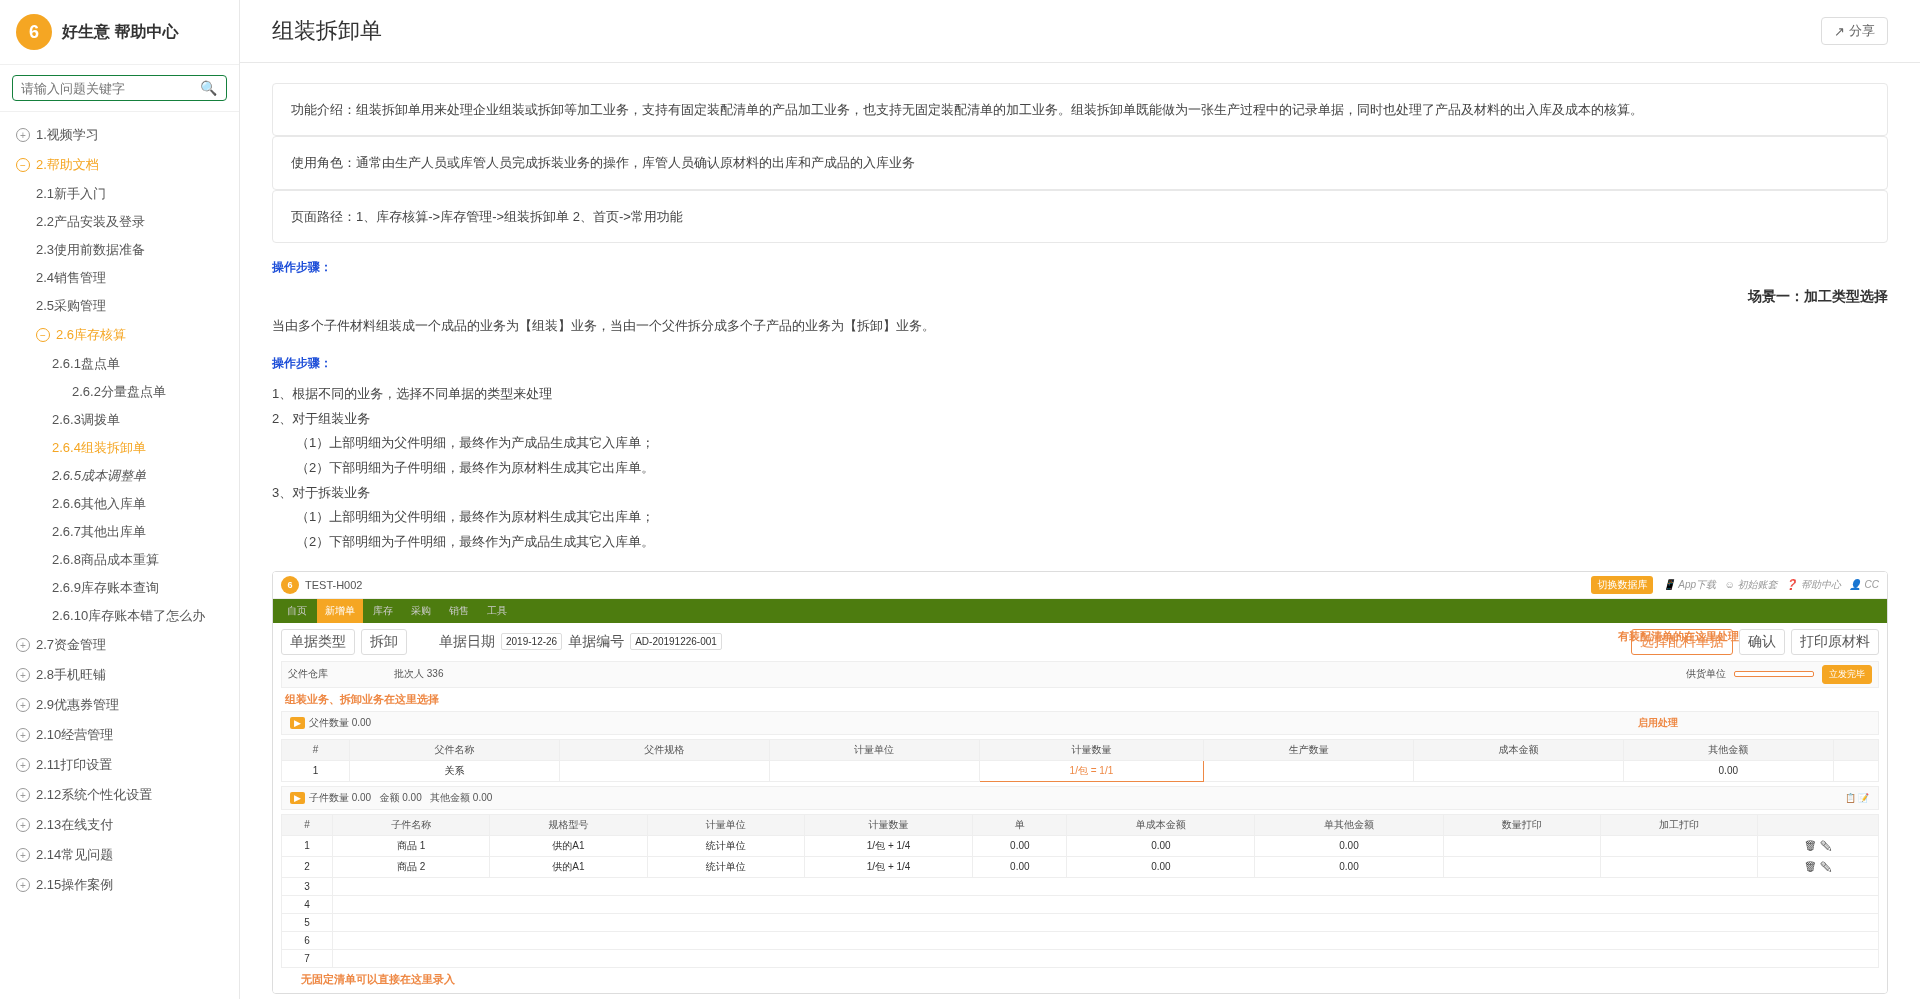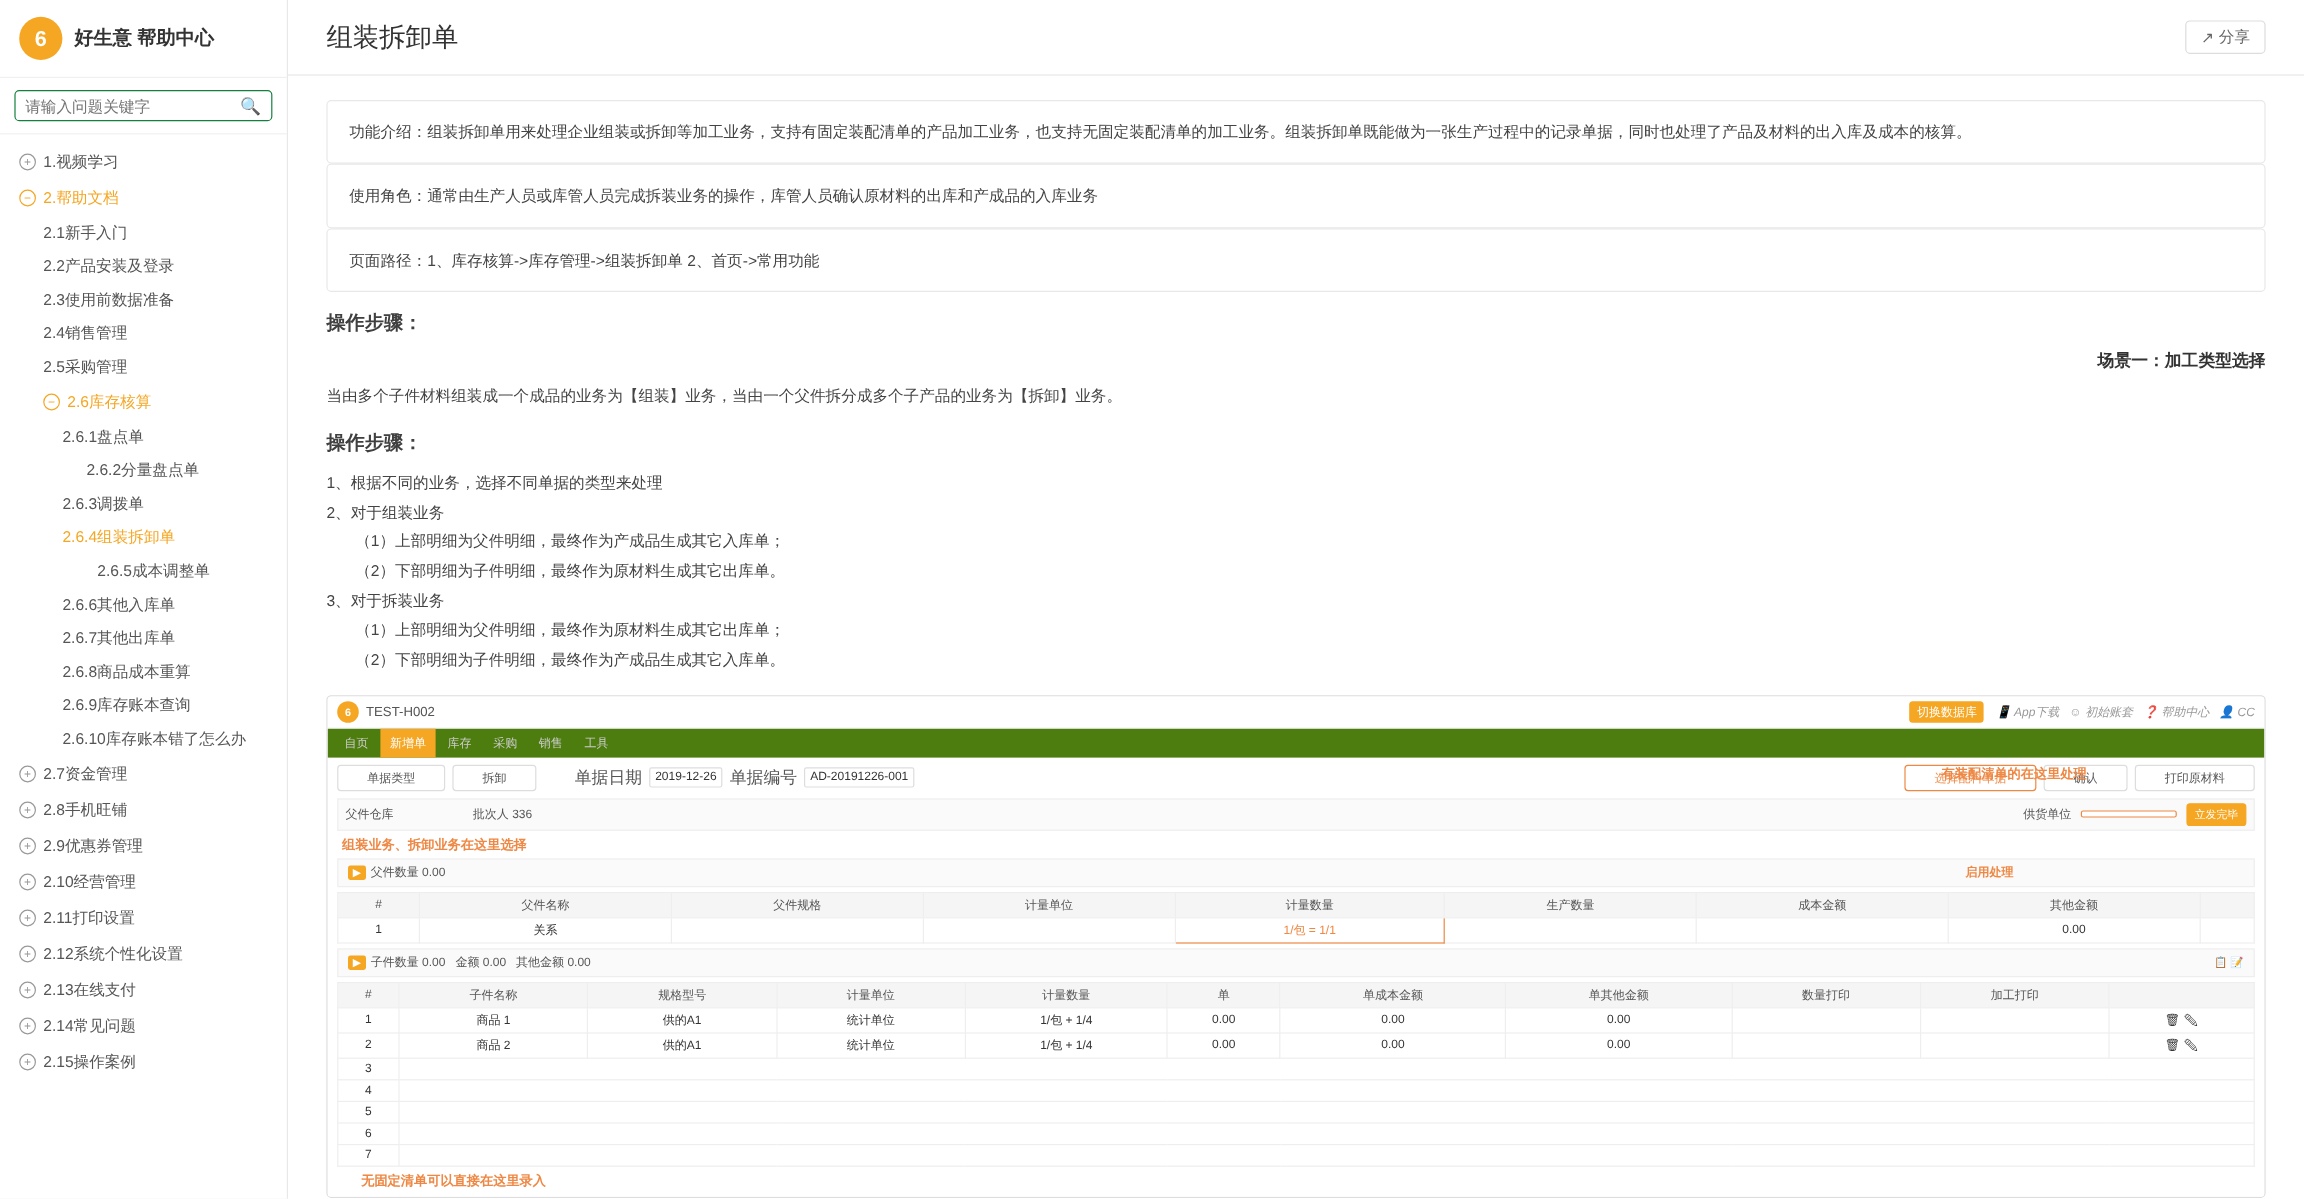--- a/index.html
+++ b/index.html
@@ -155,23 +155,23 @@
     .info-box {
       background: #fff;
       border: 1px solid #e8e8e8;
       border-radius: 4px;
       padding: 14px 18px;
       font-size: 13px;
       line-height: 1.8;
       color: #444;
     }
     .section-title {
-      font-size: 16px;
+      font-size: 12px;
       font-weight: bold;
-      color: #404040;
+      color: #1d4ed8;
       margin: 16px 0 10px 0;
     }
     .scene-title {
       font-size: 14px;
       font-weight: bold;
       color: #333;
       margin: 12px 0 8px 0;
       text-align: right;
     }
     .content-text {
@@ -268,22 +268,22 @@
     .mock-toolbar {
       display: flex;
       align-items: center;
       gap: 6px;
       margin-bottom: 6px;
       flex-wrap: wrap;
     }
     .mock-btn {
       background: #fff;
       border: 1px solid #ddd;
-      font-size: 10px;
-      padding: 3px 24px;
+      font-size: 14px;
+      padding: 3px 8px;
       border-radius: 3px;
       color: #555;
     }
     .mock-btn.orange {
       background: #f5a623;
       color: white;
       border-color: #f5a623;
     }
     .mock-label { color: #555; }
     .mock-input {
@@ -376,21 +376,21 @@
 
     <div class="nav-category active" style="padding-left: 36px;">
       <span class="icon-minus">−</span>
       <span>2.6库存核算</span>
     </div>
 
     <div class="nav-sub-item" style="padding-left: 52px;">2.6.1盘点单</div>
     <div class="nav-sub-item" style="padding-left: 52px; margin-left: 20px;">2.6.2分量盘点单</div>
     <div class="nav-sub-item" style="padding-left: 52px;">2.6.3调拨单</div>
     <div class="nav-sub-item active" style="padding-left: 52px;">2.6.4组装拆卸单</div>
-    <div class="nav-sub-item" style="padding-left: 81px;">2.6.5成本调整单</div>
+    <div class="nav-sub-item" style="padding-left: 52px; font-style: italic;">2.6.5成本调整单</div>
     <div class="nav-sub-item" style="padding-left: 52px;">2.6.6其他入库单</div>
     <div class="nav-sub-item" style="padding-left: 52px;">2.6.7其他出库单</div>
     <div class="nav-sub-item" style="padding-left: 52px;">2.6.8商品成本重算</div>
     <div class="nav-sub-item" style="padding-left: 52px;">2.6.9库存账本查询</div>
     <div class="nav-sub-item" style="padding-left: 52px;">2.6.10库存账本错了怎么办</div>
 
     <div class="nav-category">
       <span class="icon-plus">+</span>
       <span>2.7资金管理</span>
     </div>

